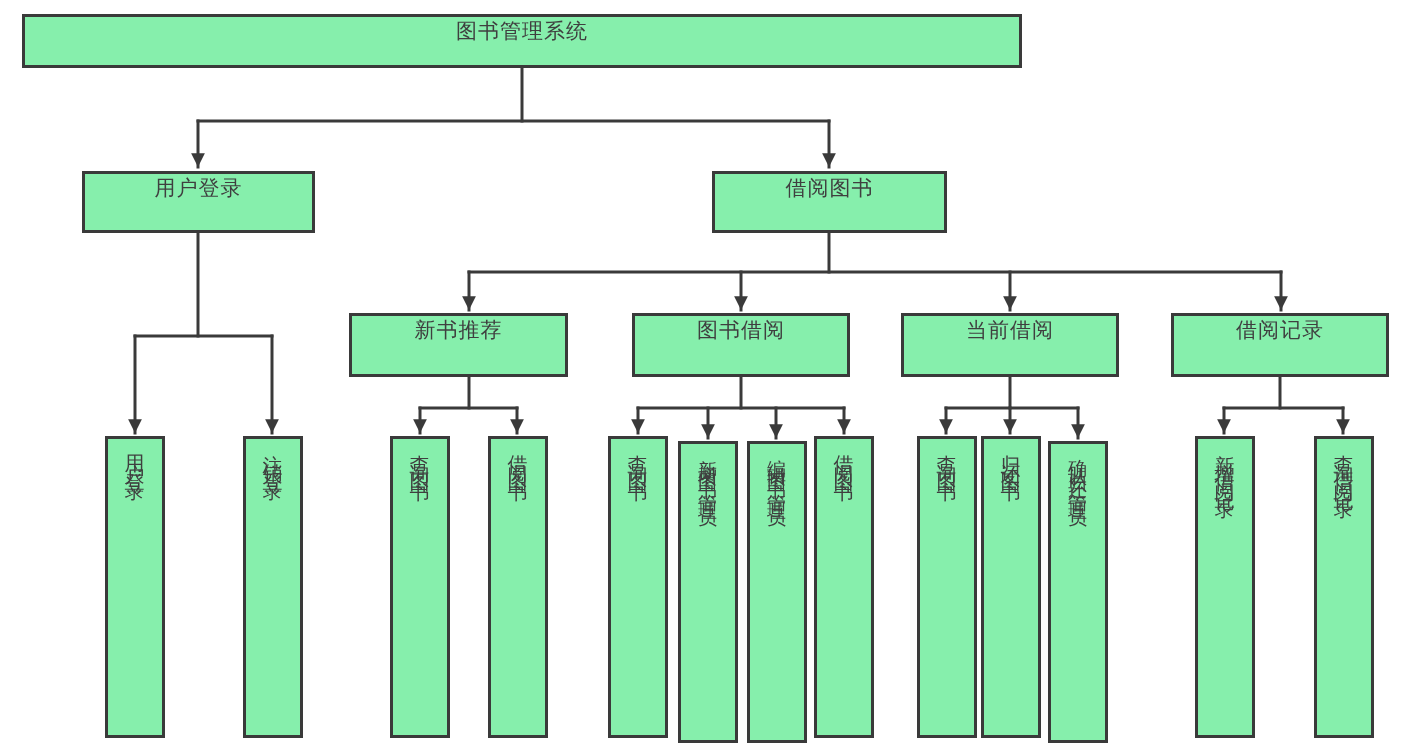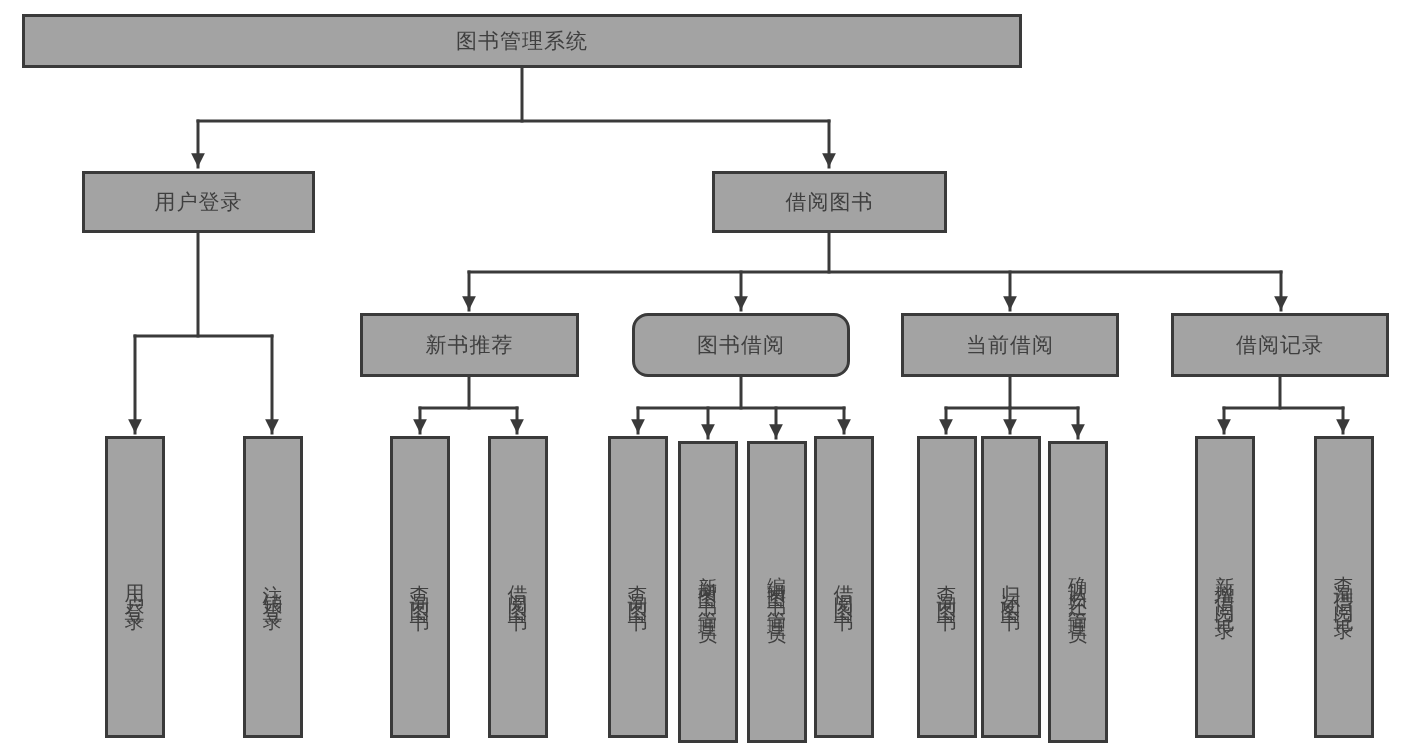--- a/index.html
+++ b/index.html
@@ -19,25 +19,24 @@
     position: absolute;
     left: 0;
     top: 0;
     width: 1405px;
     height: 747px;
     z-index: 1;
   }
   .node {
     position: absolute;
     box-sizing: border-box;
-    background: #a3a3a3;
+    background: #86efac;
     border: 3px solid #3a3a3a;
     color: #3f3f3f;
     display: flex;
-    align-items: center;
     justify-content: center;
     z-index: 2;
   }
   .h-node {
     font-size: 21px;
     letter-spacing: 1px;
   }
   .root-node {
     font-size: 21px;
   }
@@ -126,24 +125,24 @@
     <span>图书管理系统</span>
   </div>
 
   <div class="node h-node" style="left:82px; top:171px; width:233px; height:62px;">
     <span>用户登录</span>
   </div>
   <div class="node h-node" style="left:712px; top:171px; width:235px; height:62px;">
     <span>借阅图书</span>
   </div>
 
-  <div class="node h-node" style="left:360px; top:313px; width:219px; height:64px;">
+  <div class="node h-node" style="left:349px; top:313px; width:219px; height:64px;">
     <span>新书推荐</span>
   </div>
-  <div class="node h-node" style="left:632px; top:313px; width:218px; height:64px;border-radius:16px;">
+  <div class="node h-node" style="left:632px; top:313px; width:218px; height:64px;">
     <span>图书借阅</span>
   </div>
   <div class="node h-node" style="left:1171px; top:313px; width:218px; height:64px;">
     <span>借阅记录</span>
   </div>
   <div class="node h-node" style="left:901px; top:313px; width:218px; height:64px;">
     <span>当前借阅</span>
   </div>
 
   <div class="node v-node" style="left:105px; top:436px;">

